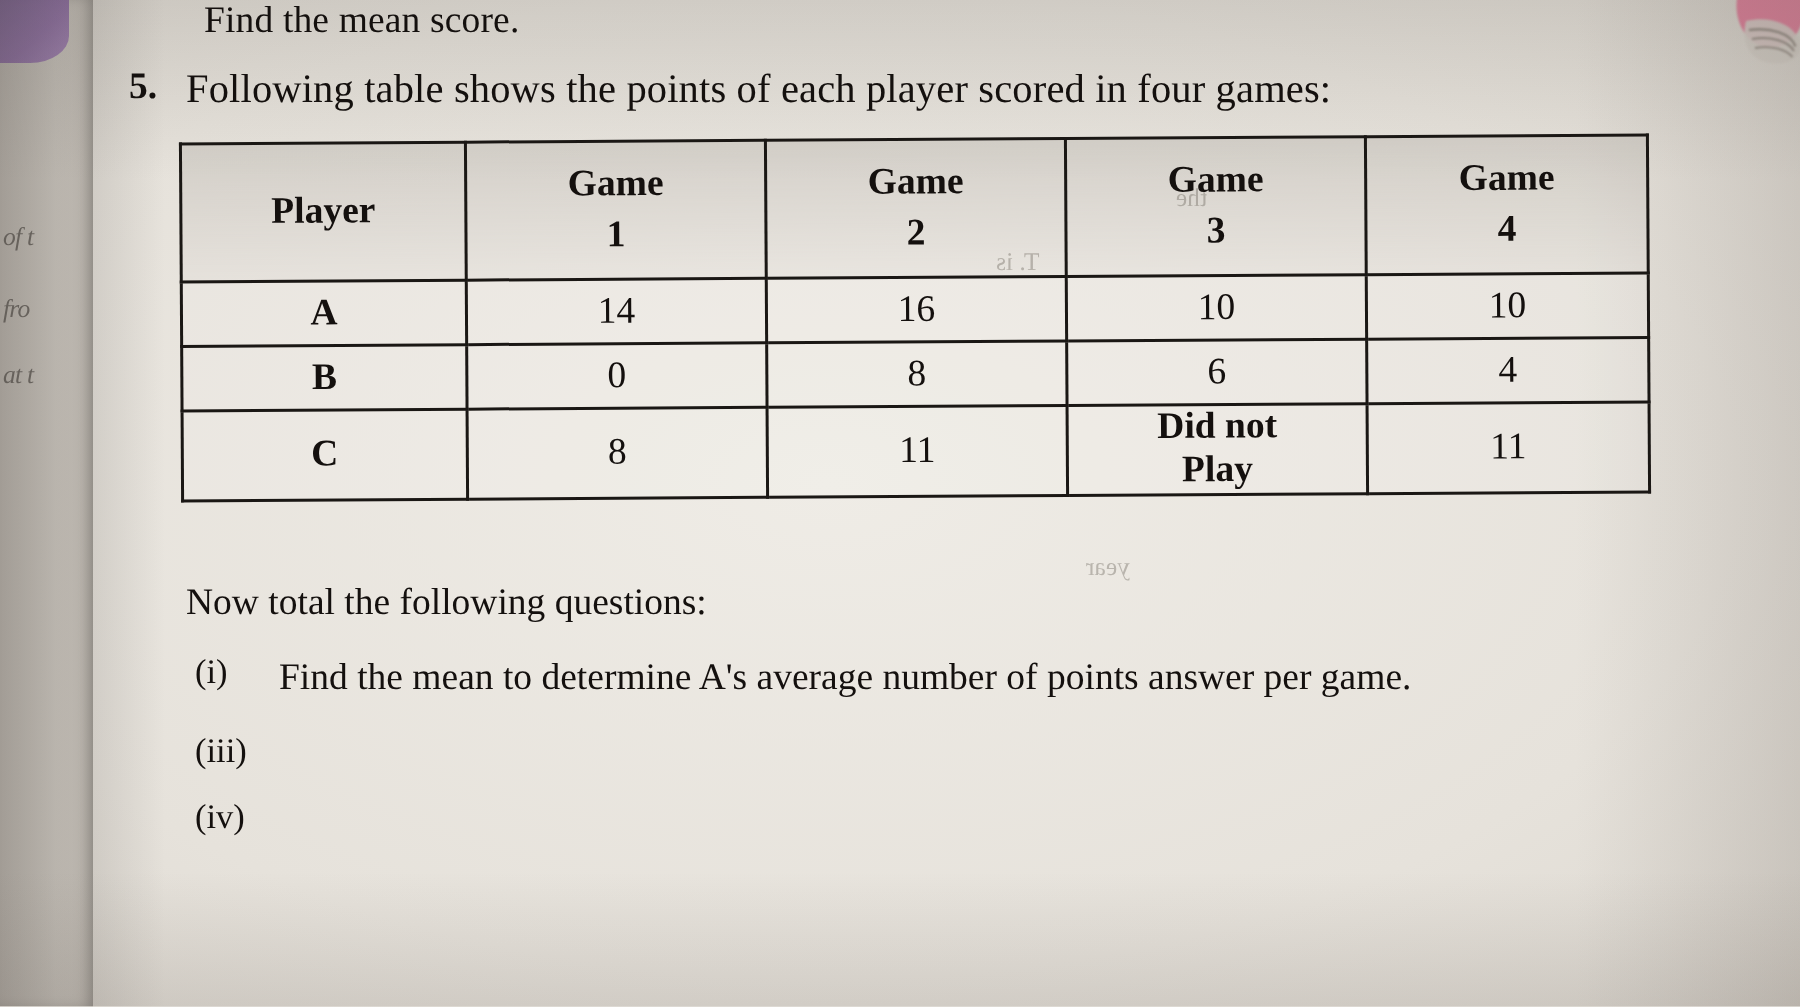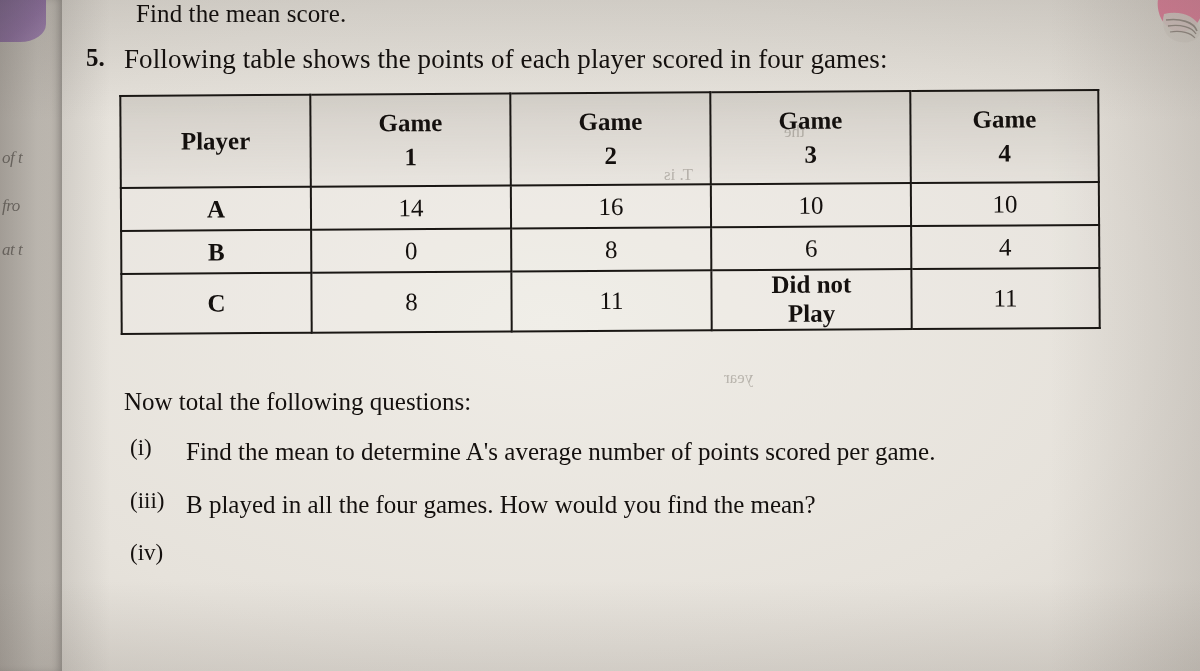--- a/index.html
+++ b/index.html
@@ -313,25 +313,24 @@
 
     <div class="ghost" style="left:640px; top:368px;">year</div>
     <div class="ghost" style="left:700px; top:122px;">the</div>
     <div class="ghost" style="left:580px; top:165px;">T. is</div>
 
     <div class="now-answer">Now total the following questions:</div>
 
     <div class="items">
       <div class="item">
         <div class="item-mark">(i)</div>
-        <div class="item-body">Find the mean to determine A's average number of points scored per game.</div>
+        <div class="item-body">Find the mean to determine A's average number of points answer per game.</div>
       </div>
       <div class="item">
         <div class="item-mark">(iii)</div>
-        <div class="item-body">B played in all the four games. How would you find the mean?</div>
       </div>
       <div class="item">
         <div class="item-mark">(iv)</div>
       </div>
     </div>
 
   </div>
 </div>
 
 </body></html>

